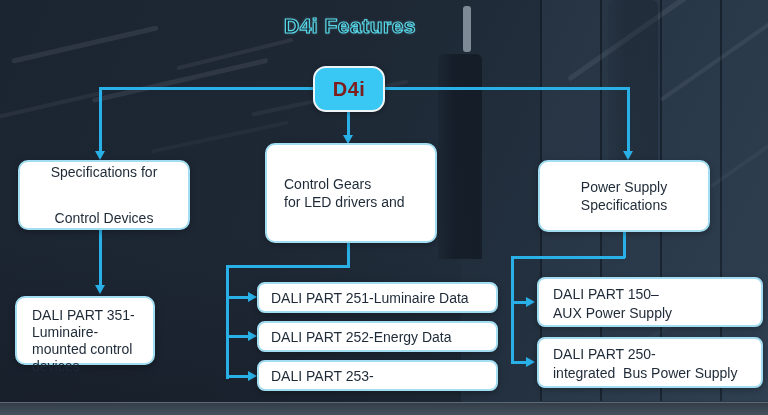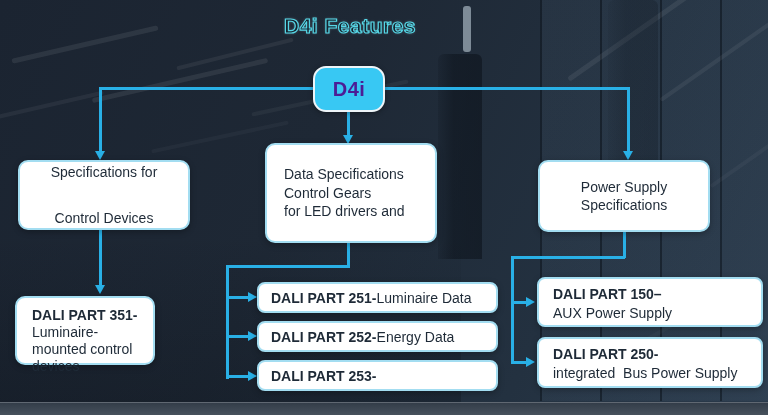--- a/index.html
+++ b/index.html
@@ -41,36 +41,36 @@
   }
   
   .ln{position:absolute;background:var(--accent);}
   .arr-d{position:absolute;width:0;height:0;border-left:5.5px solid transparent;border-right:5.5px solid transparent;border-top:9px solid var(--accent);}
   .arr-r{position:absolute;width:0;height:0;border-top:5.5px solid transparent;border-bottom:5.5px solid transparent;border-left:9px solid var(--accent);}
   
   .root{
     position:absolute;left:313px;top:66px;width:72px;height:46px;
     background:var(--root-fill);border:2.5px solid #edf4f8;border-radius:13px;
     display:flex;align-items:center;justify-content:center;
-    color:#4c1d95;font-size:20px;font-weight:bold;letter-spacing:.5px;
+    color:#7f1d1d;font-size:20px;font-weight:bold;letter-spacing:.5px;
     box-shadow:0 1px 5px rgba(0,0,0,.35);
   }
   .node,.leaf{
     position:absolute;background:#fff;border:2px solid var(--node-border);
     border-radius:10px;color:var(--node-text);
     box-shadow:0 2px 6px rgba(0,0,0,.28);
   }
   .node{display:flex;flex-direction:column;justify-content:center;font-size:14px;line-height:1.32;}
   .node.center{align-items:center;text-align:center;}
   .node span{display:block;}
   .n-left{left:18px;top:160px;width:172px;height:70px;gap:28px;}
   .n-mid{left:265px;top:143px;width:172px;height:100px;padding-left:17px;text-align:left;}
   .n-right{left:538px;top:160px;width:172px;height:72px;}
   .leaf{font-size:14px;}
-  .leaf .part{font-weight:bold;}
+  .leaf .part{font-weight:normal;}
   .leaf .desc{white-space:pre-wrap;}
   .lf-351{left:15px;top:296px;width:140px;height:69px;padding:9px 6px 6px 15px;line-height:1.22;}
   .lf-351 .part,.lf-150 .part,.lf-250 .part{display:block;}
   .row{display:flex;align-items:center;padding-left:12px;height:31px;border-radius:8px;white-space:nowrap;}
   .lf-251{left:257px;top:282px;width:241px;}
   .lf-252{left:257px;top:321px;width:241px;}
   .lf-253{left:257px;top:360px;width:241px;}
   .lf-150{left:537px;top:277px;width:226px;height:50px;padding:6px 4px 4px 14px;line-height:1.35;border-radius:8px;}
   .lf-250{left:537px;top:337px;width:226px;height:51px;padding:6px 4px 4px 14px;line-height:1.35;border-radius:8px;}
 </style>
@@ -130,21 +130,20 @@
 
   <div class="root">
     <span>D4i</span>
   </div>
 
   <div class="node center n-left">
     <span>Specifications for</span>
     <span>Control Devices</span>
   </div>
   <div class="node n-mid">
-    <span>Data Specifications</span>
     <span>Control Gears</span>
     <span>for LED drivers and</span>
   </div>
   <div class="node center n-right">
     <span>Power Supply</span>
     <span>Specifications</span>
   </div>
 
   <div class="leaf lf-351">
     <span class="part">DALI PART 351-</span>

